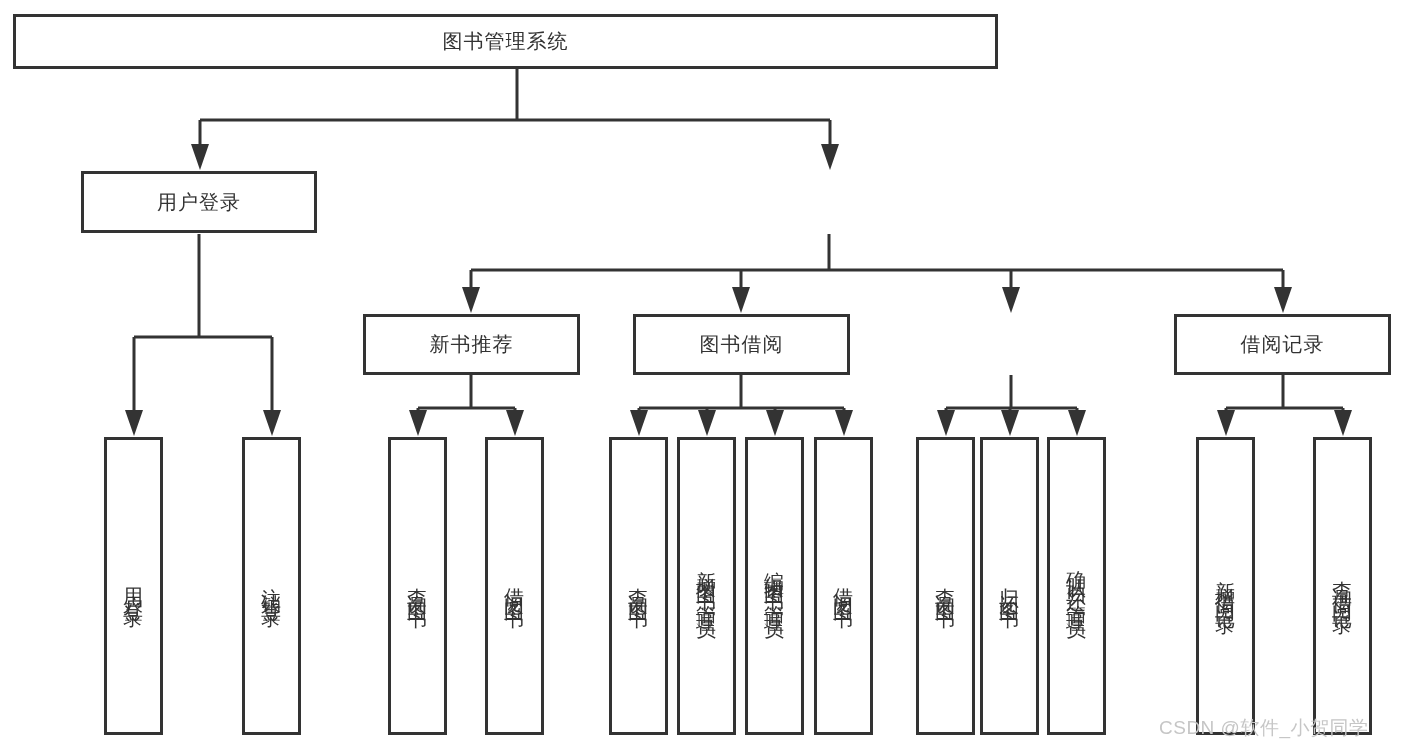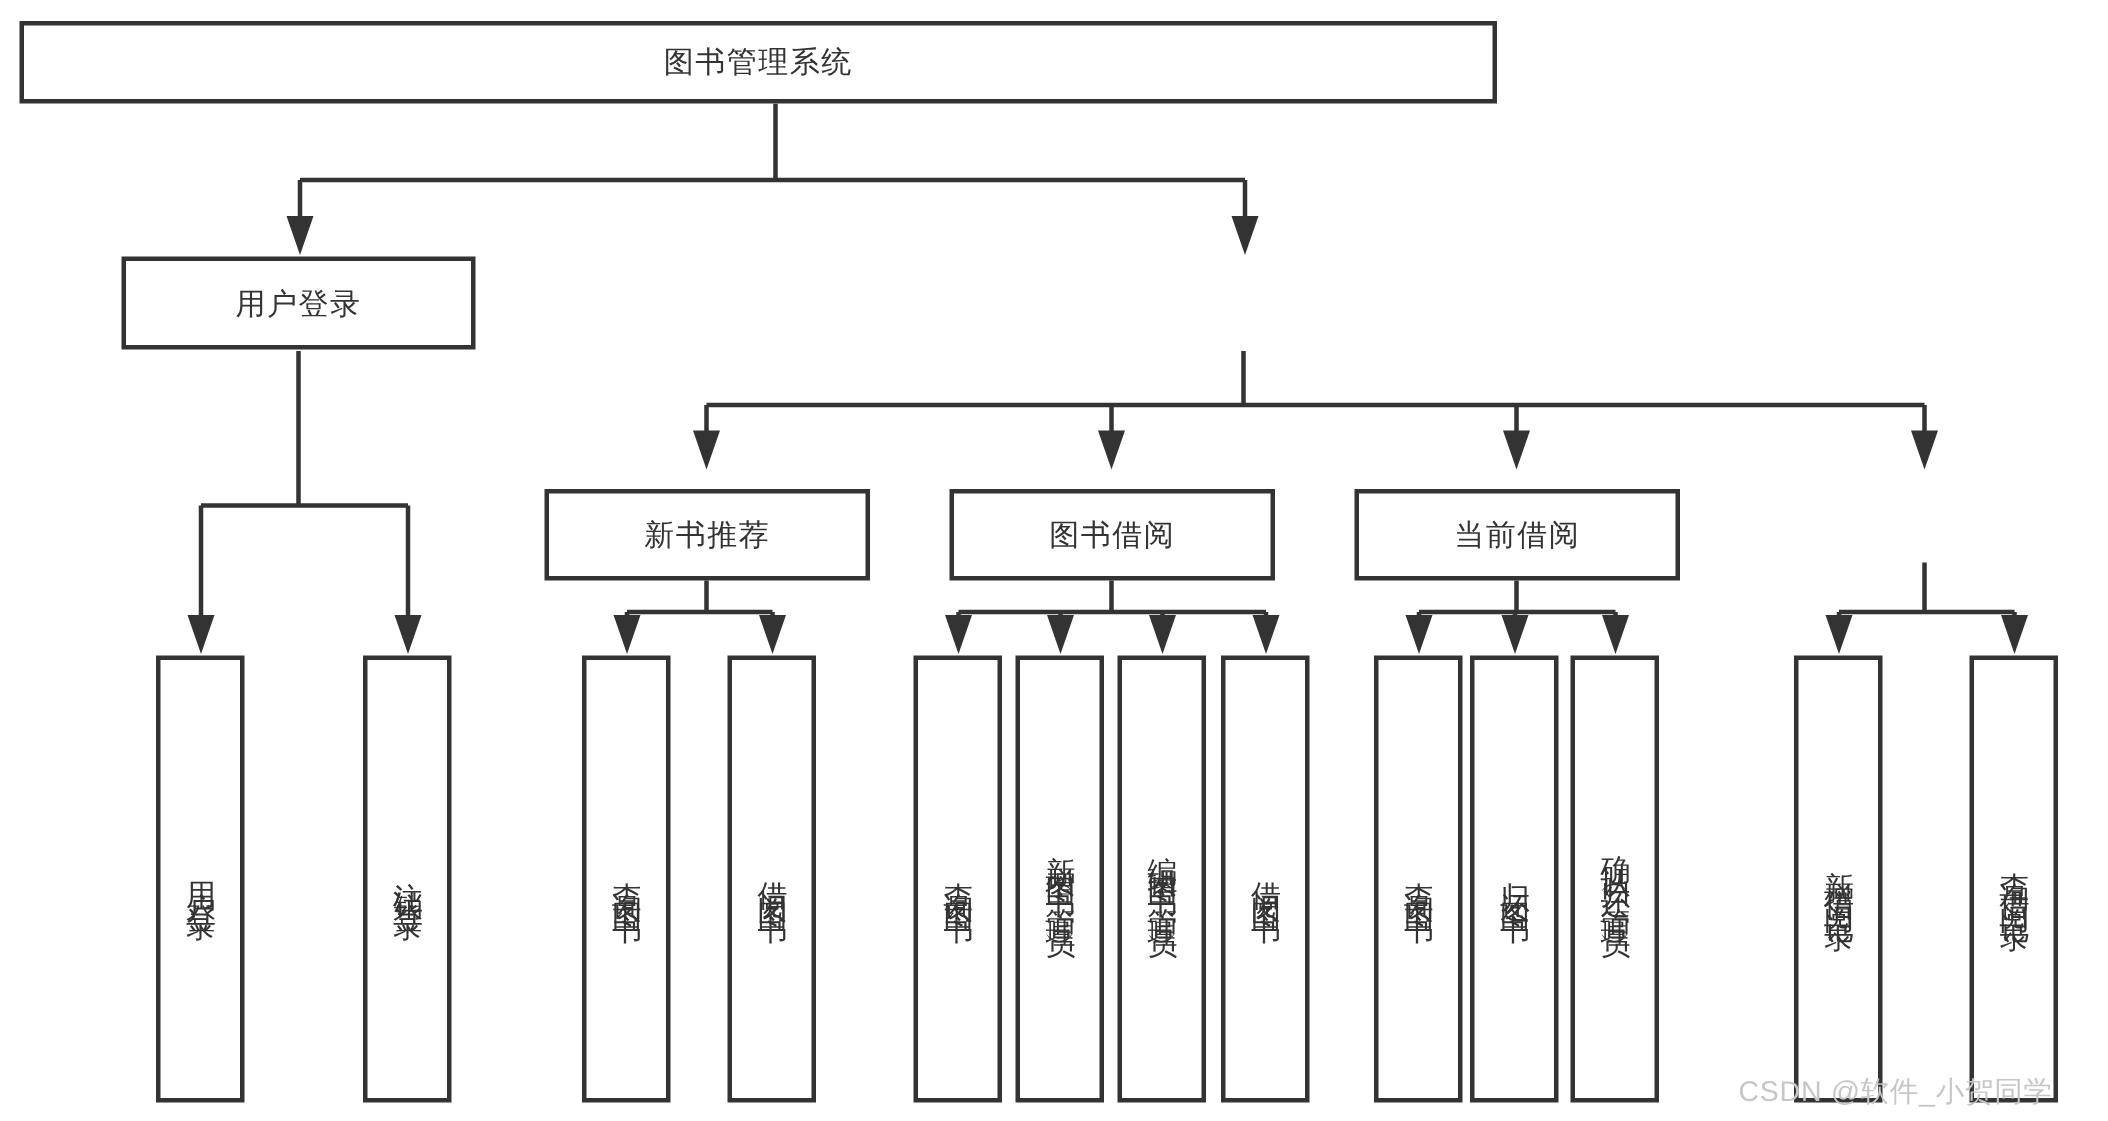--- a/index.html
+++ b/index.html
@@ -37,21 +37,21 @@
     letter-spacing: 1px;
     white-space: nowrap;
   }
   
   .root-box { left: 13px; top: 14px; width: 985px; height: 55px; }
   
   .l2-box { width: 236px; height: 62px; top: 171px; }
   .l2-0 { left: 81px; }
   .l2-1 { left: 711px; }
   
-  .l3-box { width: 217px; height: 61px; top: 326px; }
+  .l3-box { width: 217px; height: 61px; top: 314px; }
   .l3-0 { left: 363px; }
   .l3-1 { left: 633px; }
   .l3-2 { left: 903px; }
   .l3-3 { left: 1174px; }
   
   .leaf {
     top: 437px;
     width: 59px;
     height: 298px;
     border-width: 3px;
@@ -143,22 +143,22 @@
   <div class="box l2-box l2-0">
     <span class="lbl">用户登录</span>
   </div>
 
   <div class="box l3-box l3-0">
     <span class="lbl">新书推荐</span>
   </div>
   <div class="box l3-box l3-1">
     <span class="lbl">图书借阅</span>
   </div>
-  <div class="box l3-box l3-2">
-    <span class="lbl">当前借阅</span>
+  <div class="box l3-box l3-3">
+    <span class="lbl">借阅记录</span>
   </div>
 
   <div class="box leaf leaf-0">
     <span class="lbl">用户登录</span>
   </div>
   <div class="box leaf leaf-1">
     <span class="lbl">注销登录</span>
   </div>
   <div class="box leaf leaf-2">
     <span class="lbl">查询图书</span>

